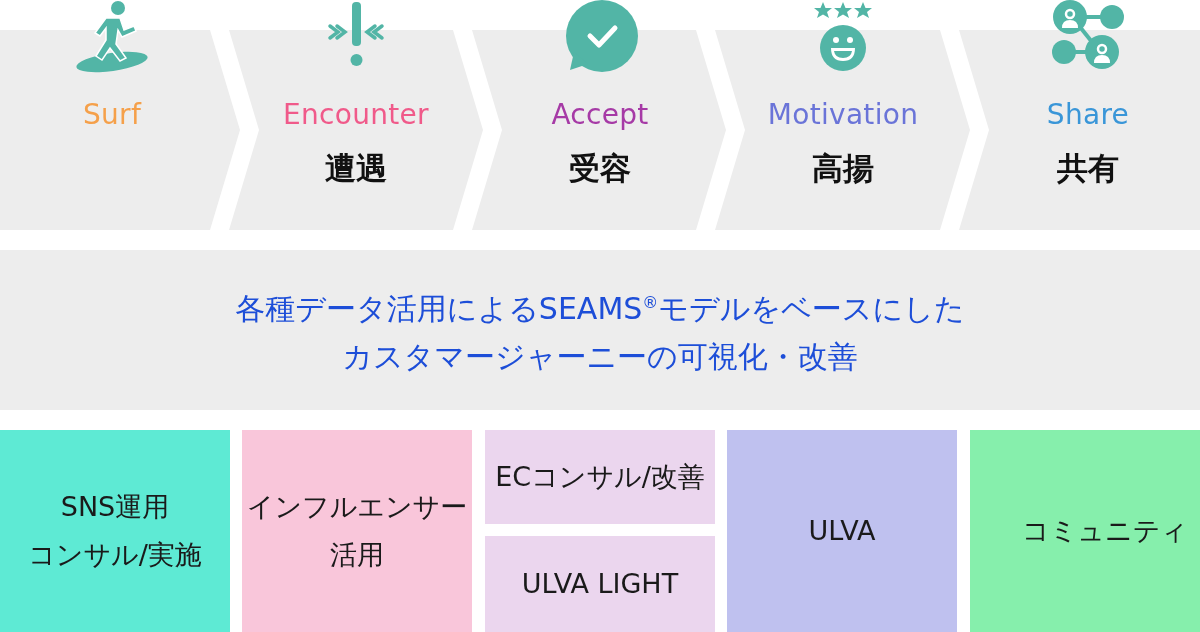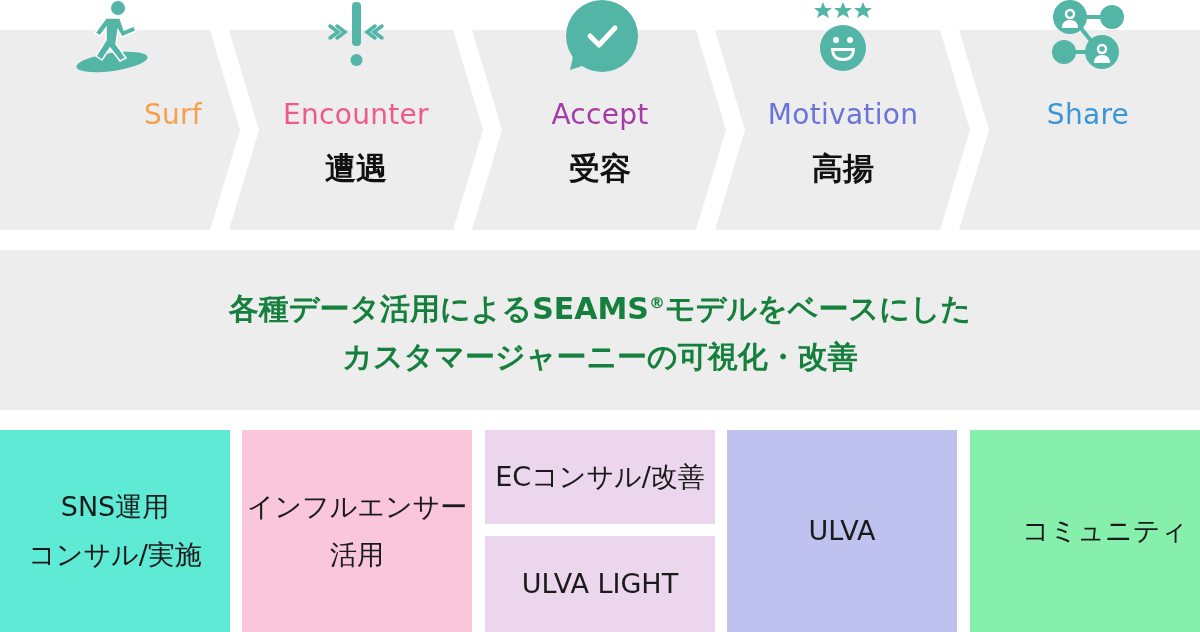--- a/index.html
+++ b/index.html
@@ -6,21 +6,21 @@
   body { width:1200px; height:632px; position:relative; overflow:hidden;
          font-family:"DejaVu Sans","Liberation Sans",sans-serif; color:#1a1a1a; }
   .stages { position:absolute; left:0; top:0; width:1200px; height:232px; }
   .stage-bg { position:absolute; left:0; top:0; }
   .stage { position:absolute; top:0; width:180px; height:232px; text-align:center; }
   .stage .icon { position:absolute; left:50%; top:0; transform:translateX(-50%); width:80px; height:76px; }
   .stage .en { position:absolute; left:0; right:0; top:98px; font-size:28px; line-height:34px; letter-spacing:0.3px; }
   .stage .jp { position:absolute; left:0; right:0; top:148px; font-size:31px; line-height:40px; font-weight:bold; color:#111; }
   .summary { position:absolute; left:0; top:250px; width:1200px; height:160px; background:#ededed;
              display:flex; align-items:center; justify-content:center; text-align:center; }
-  .summary-text { font-size:30px; line-height:48px; font-weight:bold; color:#15803d; }
+  .summary-text { font-size:30px; line-height:48px; font-weight:normal; color:#1d4ed8; }
   .summary-text sup { font-size:16px; }
   .services { position:absolute; left:0; top:430px; width:1200px; height:202px; }
   .svc { position:absolute; display:flex; align-items:center; justify-content:center; text-align:center;
          font-size:27px; line-height:48px; color:#1a1a1a; }
 </style>
 </head>
 <body>
 
 <div class="stages">
   <svg class="stage-bg" width="1200" height="232">
@@ -30,21 +30,21 @@
     <polygon points="715,30 940,30 970,130 940,230 715,230 745,130" fill="#ededed"></polygon>
     <polygon points="959,30 1200,30 1200,230 959,230 989,130" fill="#ededed"></polygon>
   </svg>
 
   <div class="stage" style="left:22px;">
     <svg class="icon" viewBox="0 0 80 76">
       <ellipse cx="40" cy="62" rx="36" ry="9" transform="rotate(-8 40 62)" fill="#52b5a6"></ellipse>
       <circle cx="46" cy="8" r="7" fill="#52b5a6"></circle>
       <path d="M34 18 L48 18 L52 30 L62 26 L64 31 L50 37 L46 30 L44 44 L54 58 L48 61 L38 48 L30 60 L24 56 L34 40 L34 28 L28 36 L23 33 Z" fill="#52b5a6" stroke="#ffffff" stroke-width="1.5"></path>
     </svg>
-    <div class="en" style="color:#f5a04a;text-align:right;">Surf</div>
+    <div class="en" style="color:#f5a04a;">Surf</div>
   </div>
 
   <div class="stage" style="left:266px;">
     <svg class="icon" viewBox="0 0 80 76">
       <rect x="36" y="2" width="9" height="44" rx="4" fill="#52b5a6"></rect>
       <circle cx="40.5" cy="60" r="6" fill="#52b5a6"></circle>
       <path d="M14 26 L22 32 L14 38 M21 26 L29 32 L21 38" stroke="#52b5a6" stroke-width="3.5" fill="none" stroke-linecap="round"></path>
       <path d="M66 26 L58 32 L66 38 M59 26 L51 32 L59 38" stroke="#52b5a6" stroke-width="3.5" fill="none" stroke-linecap="round"></path>
     </svg>
     <div class="en" style="color:#f05a8a;">Encounter</div>
@@ -84,20 +84,21 @@
       <circle cx="22" cy="17" r="17" fill="#52b5a6"></circle>
       <circle cx="64" cy="17" r="12" fill="#52b5a6"></circle>
       <circle cx="16" cy="52" r="12" fill="#52b5a6"></circle>
       <circle cx="54" cy="52" r="17" fill="#52b5a6"></circle>
       <circle cx="22" cy="14" r="4" fill="none" stroke="#ffffff" stroke-width="2.5"></circle>
       <path d="M14 28 Q14 20 22 20 Q30 20 30 28" fill="#ffffff"></path>
       <circle cx="54" cy="49" r="4" fill="none" stroke="#ffffff" stroke-width="2.5"></circle>
       <path d="M46 63 Q46 55 54 55 Q62 55 62 63" fill="#ffffff"></path>
     </svg>
     <div class="en" style="color:#3a96d8;">Share</div>
+    <div class="jp">共有</div>
   </div>
 </div>
 
 <div class="summary">
   <div class="summary-text">
     <div><span>各種データ活用による</span><span>SEAMS</span><sup>®</sup><span>モデルをベースにした</span></div>
     <div>カスタマージャーニーの可視化・改善</div>
   </div>
 </div>
 

